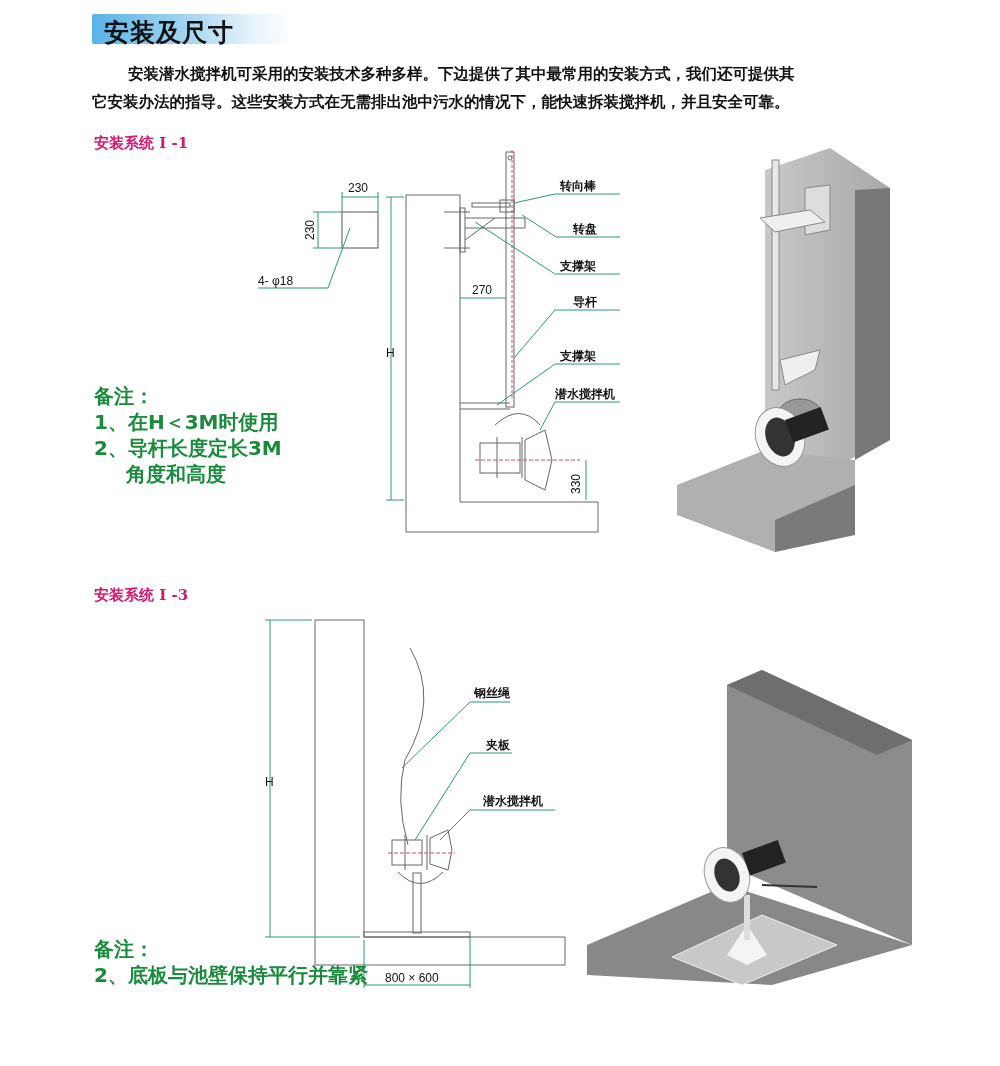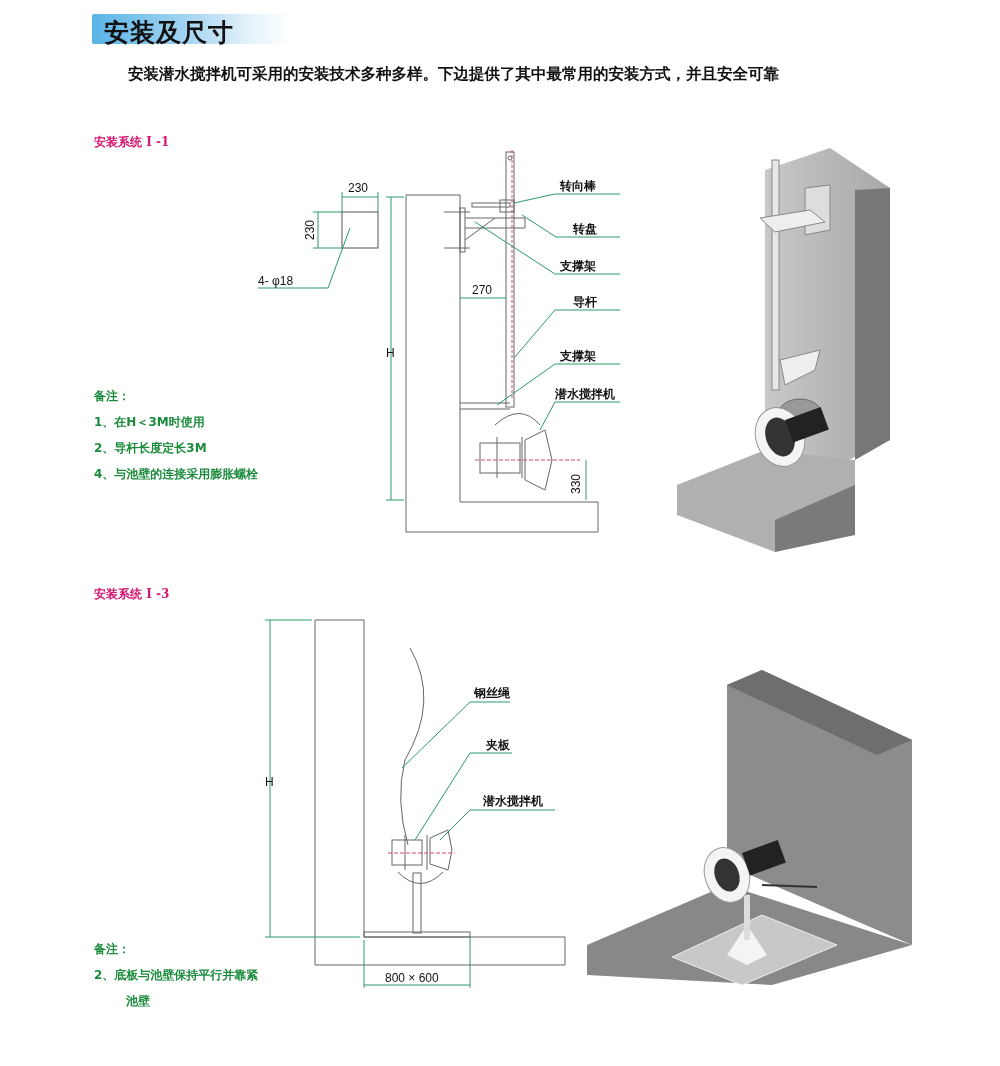--- a/index.html
+++ b/index.html
@@ -7,38 +7,39 @@
          font-family: "DejaVu Sans", "Liberation Sans", sans-serif; color: #111; }
   .section-header { position: absolute; left: 92px; top: 14px; width: 200px; height: 30px;
          background: linear-gradient(to right, #58b4e6 0%, #9fd2f0 45%, #e6f3fb 80%, #ffffff 100%);
          border-radius: 2px; }
   .section-header span { position: absolute; left: 12px; top: 2px; font-size: 25px; font-weight: bold;
          font-family: "DejaVu Serif", "Liberation Serif", serif; color: #111; letter-spacing: 1px; }
   .intro { position: absolute; left: 92px; top: 60px; width: 830px; font-size: 15.5px; font-weight: bold;
          line-height: 28px; color: #111; }
   .intro p { margin: 0; }
   .intro p.first { text-indent: 36px; }
-  .sys-title { position: absolute; font-size: 12px; font-weight: bold; color: #d41872;
+  .sys-title { position: absolute; font-size: 15px; font-weight: bold; color: #d41872;
          font-family: "DejaVu Serif", "Liberation Serif", serif; }
-  .notes { position: absolute; font-size: 12px; font-weight: bold; color: #1a8a3c; line-height: 26px; }
+  .notes { position: absolute; font-size: 20px; font-weight: bold; color: #1a8a3c; line-height: 26px; }
   .notes div.indent { padding-left: 32px; }
   svg.drawing { position: absolute; overflow: visible; }
   .lbl { font-size: 12px; font-weight: bold; fill: #111; font-family: "DejaVu Sans", sans-serif; }
   .dim { font-size: 12px; fill: #111; font-family: "Liberation Sans", sans-serif; }
   .render { position: absolute; }
 </style>
 </head>
 <body>
 
 <div class="section-header">
   <span>安装及尺寸</span>
 </div>
 
 <div class="intro">
-  <p class="first">安装潜水搅拌机可采用的安装技术多种多样。下边提供了其中最常用的安装方式，并且安全可靠</p>
+  <p class="first">安装潜水搅拌机可采用的安装技术多种多样。下边提供了其中最常用的安装方式，我们还可提供其</p>
+  <p>它安装办法的指导。这些安装方式在无需排出池中污水的情况下，能快速拆装搅拌机，并且安全可靠。</p>
 </div>
 
 <div class="sys-title" style="left:94px; top:134px;">安装系统 I -1</div>
 
 <svg class="drawing" style="left:0; top:0;" width="1000" height="1066">
   <g stroke="#666" stroke-width="1" fill="none">
 
     <path d="M406 195 L460 195 L460 502 L598 502 L598 532 L406 532 Z"></path>
 
     <rect x="460" y="208" width="5" height="44"></rect>
@@ -103,21 +104,21 @@
   <text class="lbl" x="560" y="270">支撑架</text>
   <text class="lbl" x="573" y="306">导杆</text>
   <text class="lbl" x="560" y="360">支撑架</text>
   <text class="lbl" x="555" y="398">潜水搅拌机</text>
 </svg>
 
 <div class="notes" style="left:94px; top:383px;">
   <div>备注：</div>
   <div>1、在H＜3M时使用</div>
   <div>2、导杆长度定长3M</div>
-  <div>4、与池壁的连接采用膨胀螺栓</div>
+  <div class="indent">角度和高度</div>
 </div>
 
 <svg class="render" style="left:665px; top:140px;" width="290" height="420">
   <defs>
     <linearGradient id="g1" x1="0" x2="1">
         <stop offset="0" stop-color="#c8c8c8"></stop>
         <stop offset="1" stop-color="#a8a8a8"></stop>
       </linearGradient>
   </defs>
   <polygon points="100,30 165,8 225,48 225,300 100,360 100,30" fill="url(#g1)"></polygon>
@@ -163,21 +164,20 @@
   <text class="dim" x="265" y="786">H</text>
   <text class="dim" x="385" y="982">800 × 600</text>
   <text class="lbl" x="474" y="697">钢丝绳</text>
   <text class="lbl" x="486" y="749">夹板</text>
   <text class="lbl" x="483" y="805">潜水搅拌机</text>
 </svg>
 
 <div class="notes" style="left:94px; top:936px;">
   <div>备注：</div>
   <div>2、底板与池壁保持平行并靠紧</div>
-  <div class="indent">池壁</div>
 </div>
 
 <svg class="render" style="left:582px; top:655px;" width="340" height="330">
   <polygon points="145,30 180,15 330,85 330,290 145,210" fill="#8c8c8c"></polygon>
   <polygon points="145,30 180,15 330,85 295,100" fill="#6e6e6e"></polygon>
   <polygon points="5,290 145,230 330,290 190,330 5,320" fill="#888"></polygon>
   <polygon points="90,302 180,260 255,290 160,330" fill="#c8c8c8" stroke="#eee"></polygon>
   <polygon points="145,300 165,270 185,300 165,310" fill="#f4f4f4"></polygon>
   <rect x="162" y="240" width="6" height="45" fill="#ddd"></rect>
   <ellipse cx="145" cy="220" rx="22" ry="28" fill="#f4f4f4" stroke="#999" transform="rotate(-20 145 220)"></ellipse>

